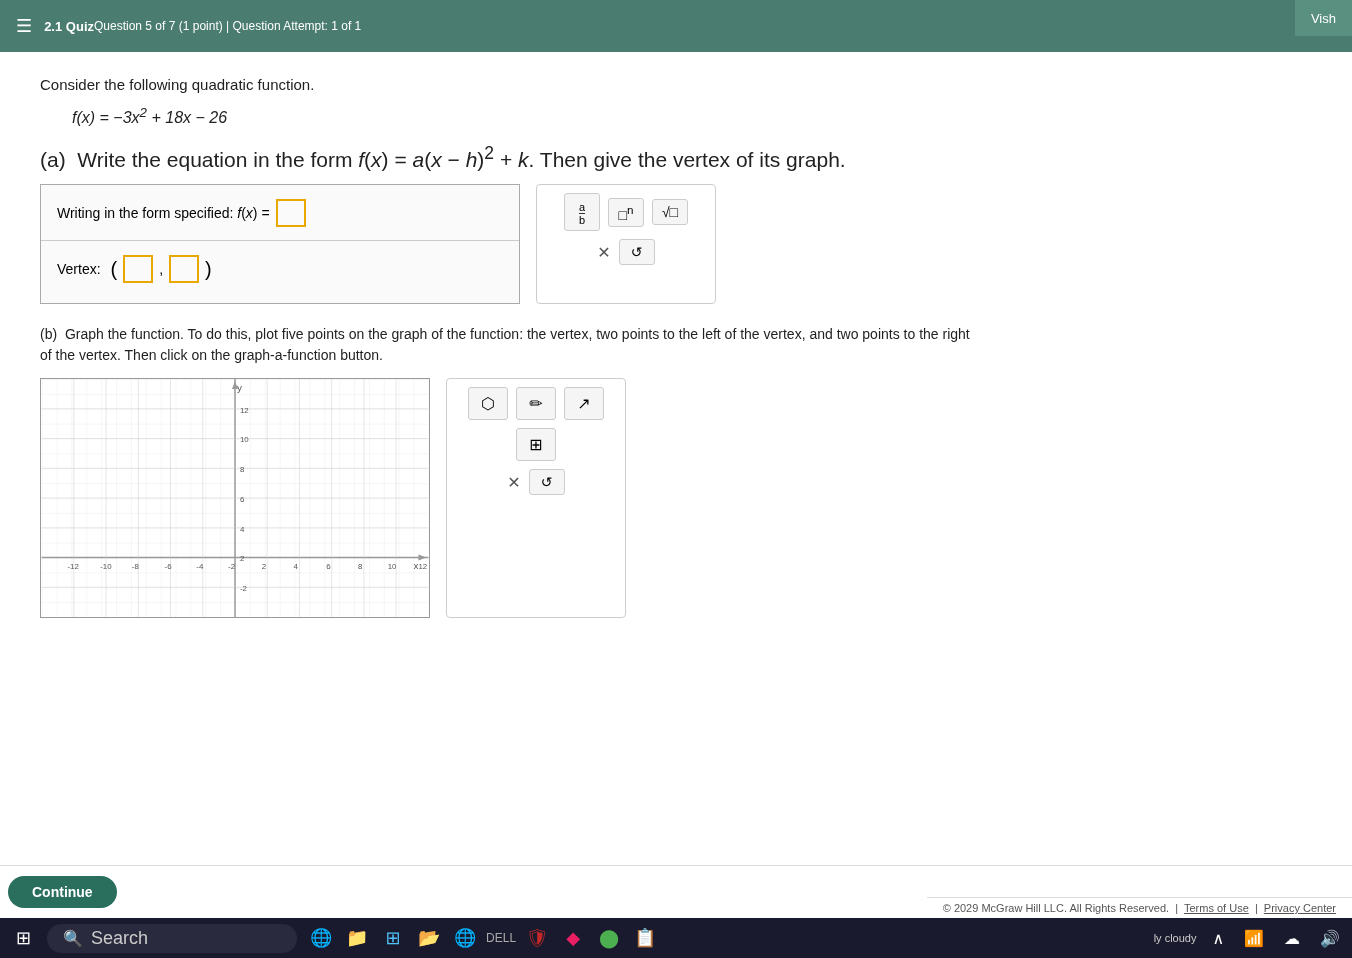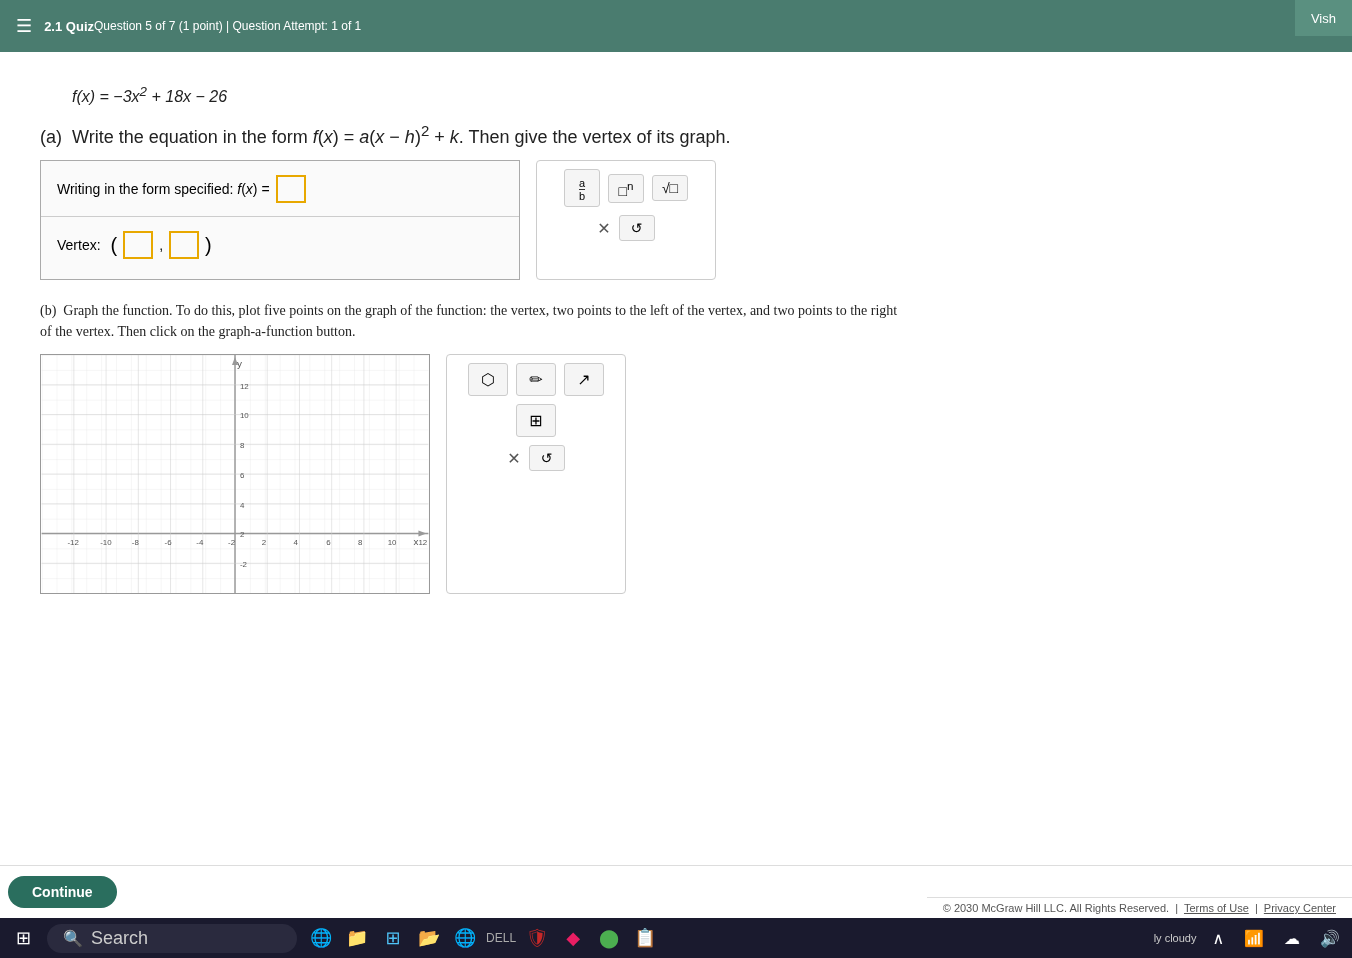--- a/index.html
+++ b/index.html
@@ -37,21 +37,21 @@
       background: white;
       margin: 0;
       padding: 24px 40px;
       height: calc(958px - 52px - 48px - 40px);
       overflow-y: auto;
     }
 
     .question-text { font-size: 15px; margin-bottom: 12px; color: #222; }
     .function-display { font-size: 16px; margin: 8px 0 8px 32px; font-style: italic; color: #222; }
 
-    .part-label { font-size: 18px; margin: 16px 0 12px 0; color: #222; }
+    .part-label { font-size: 21px; margin: 16px 0 12px 0; color: #222; }
 
     
     .answer-area {
       display: flex;
       gap: 16px;
       margin-bottom: 20px;
     }
 
     .answer-box {
       border: 1px solid #aaa;
@@ -250,36 +250,37 @@
       font-size: 18px;
     }
 
     
     .graph-svg {
       width: 100%;
       height: 100%;
     }
     .bracket { font-size: 20px; font-weight: 300; }
 
-    .part-b-text { font-size: 14px; color: #222; line-height: 1.5; margin-bottom: 12px; font-family: Liberation Serif, serif; }
+    .part-b-text { font-size: 14px; color: #222; line-height: 1.5; margin-bottom: 12px; }
   </style>
 </head>
 <body>
 
 <div class="header">
   <span class="header-menu-icon">☰</span>
   <div class="header-text">
     <span class="header-quiz-title">2.1 Quiz</span>
     <span class="header-subtitle">Question 5 of 7 (1 point)  |  Question Attempt: 1 of 1</span>
   </div>
   <div class="header-user">Vish</div>
 </div>
 
 <div class="main-content">
 
+  <p class="question-text">Consider the following quadratic function.</p>
   <p class="function-display">
     <em>f</em>(<em>x</em>) = −3<em>x</em><sup>2</sup> + 18<em>x</em> − 26
   </p>
 
   <p class="part-label">
     (a) &nbsp;Write the equation in the form <em>f</em>(<em>x</em>) = <em>a</em>(<em>x</em> − <em>h</em>)<sup>2</sup> + <em>k</em>. Then give the vertex of its graph.
   </p>
 
   <div class="answer-area">
     <div class="answer-box">
@@ -434,18 +435,18 @@
   <div class="taskbar-icons">
     <span class="taskbar-weather">ly cloudy</span>
     <span class="taskbar-icon">∧</span>
     <span class="taskbar-icon">📶</span>
     <span class="taskbar-icon">☁</span>
     <span class="taskbar-icon">🔊</span>
   </div>
 </div>
 
 <div style="position:fixed;bottom:40px;right:0;background:white;padding:4px 16px;font-size:11px;color:#555;border-top:1px solid #ddd;">
-  <span>© 2030 McGraw Hill LLC. All Rights Reserved.</span>
+  <span>© 2029 McGraw Hill LLC. All Rights Reserved.</span>
   &nbsp;|&nbsp;
   <a href="#" style="color:#555;">Terms of Use</a>
   &nbsp;|&nbsp;
   <a href="#" style="color:#555;">Privacy Center</a>
 </div>
 
 </body></html>

